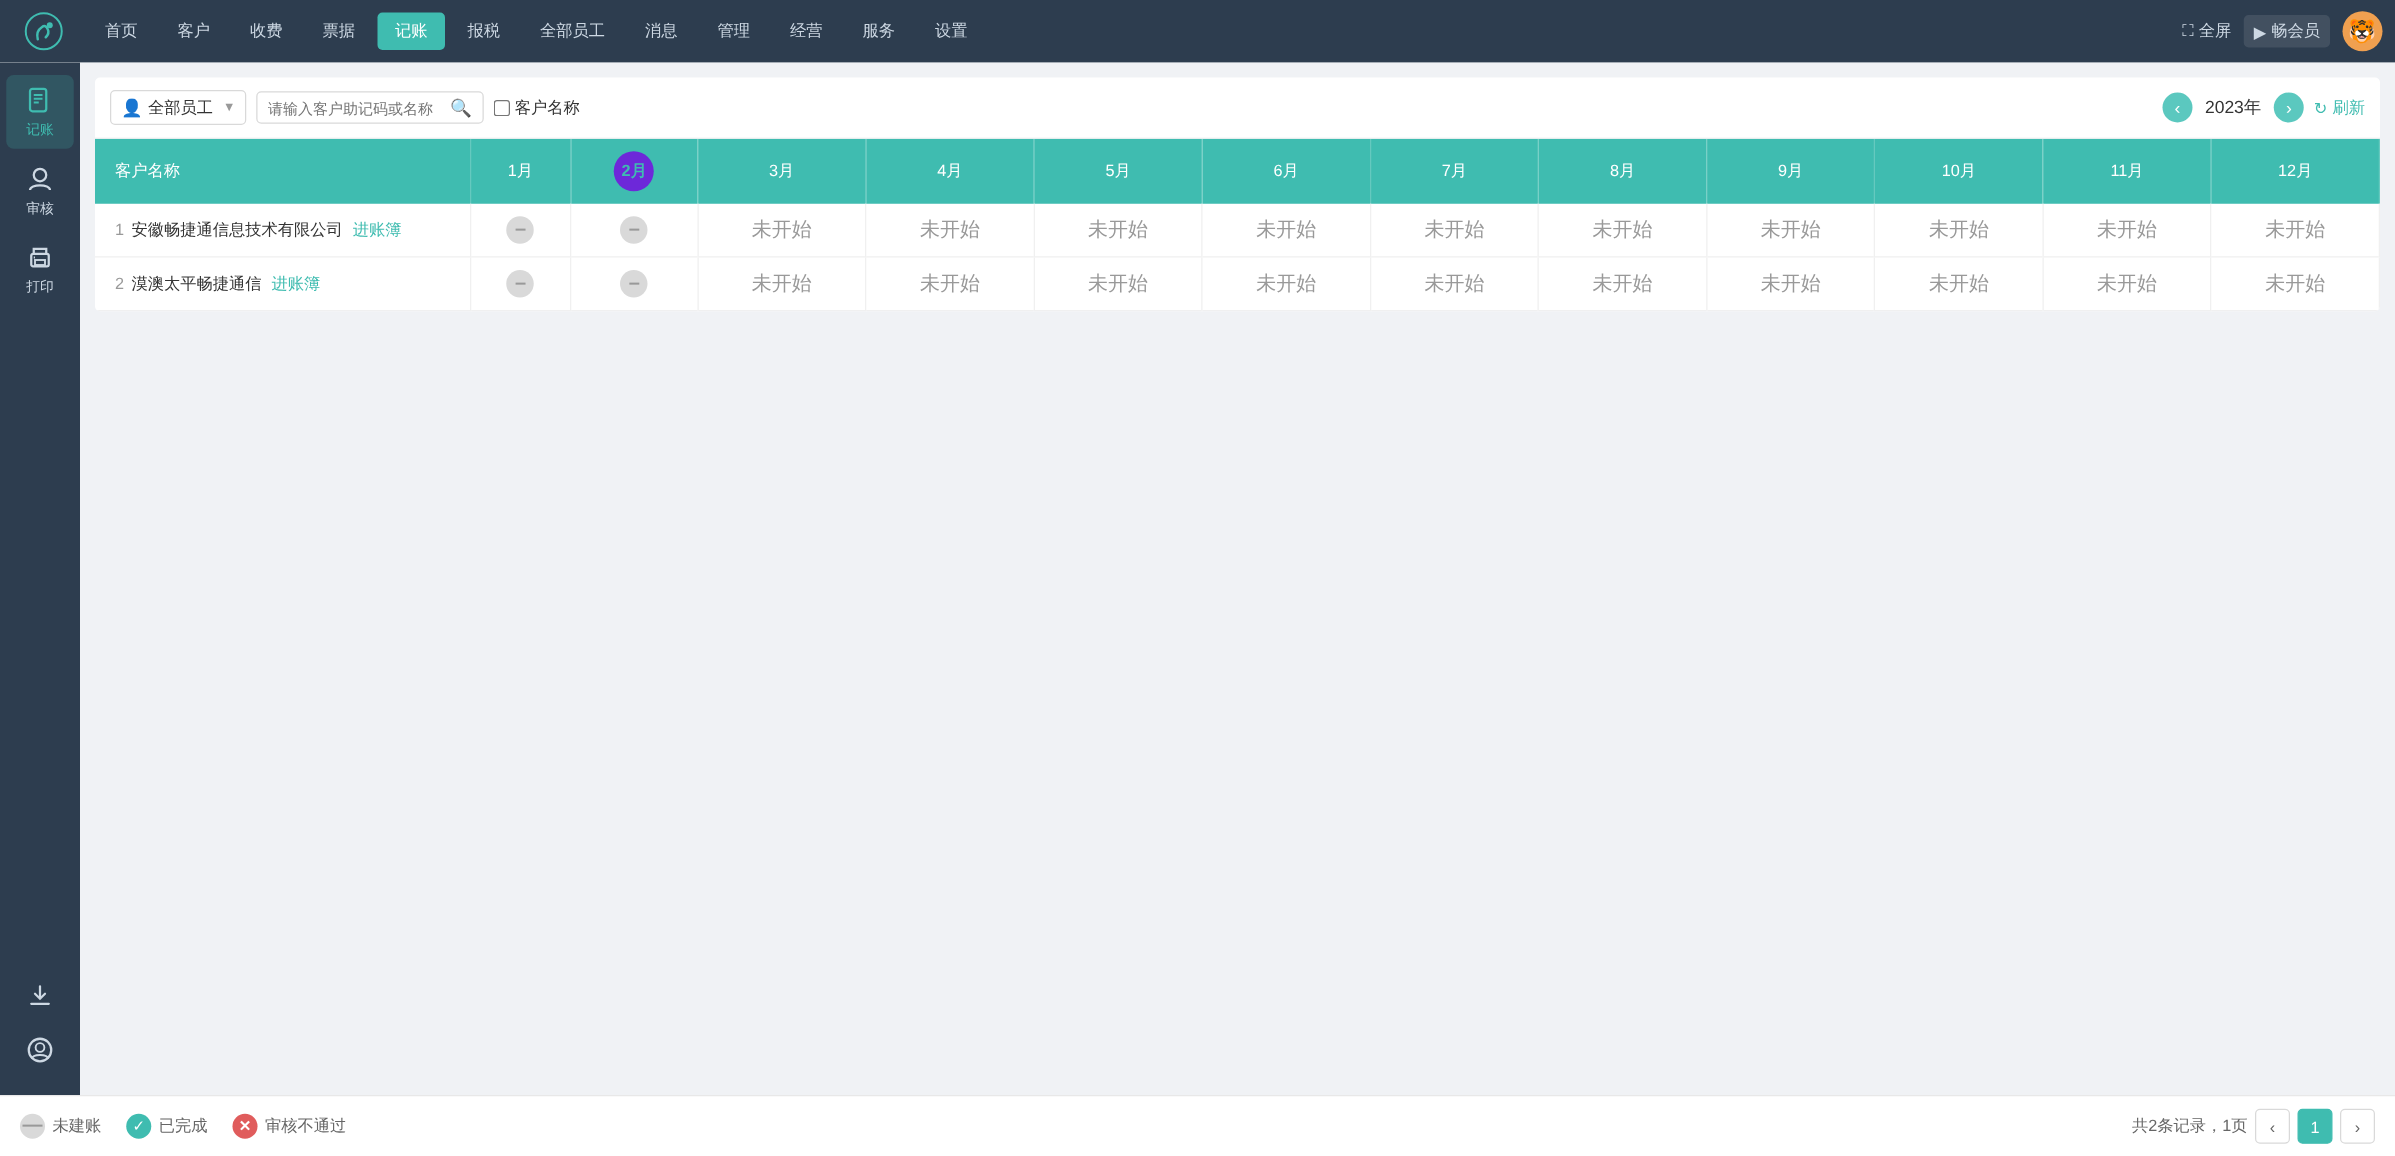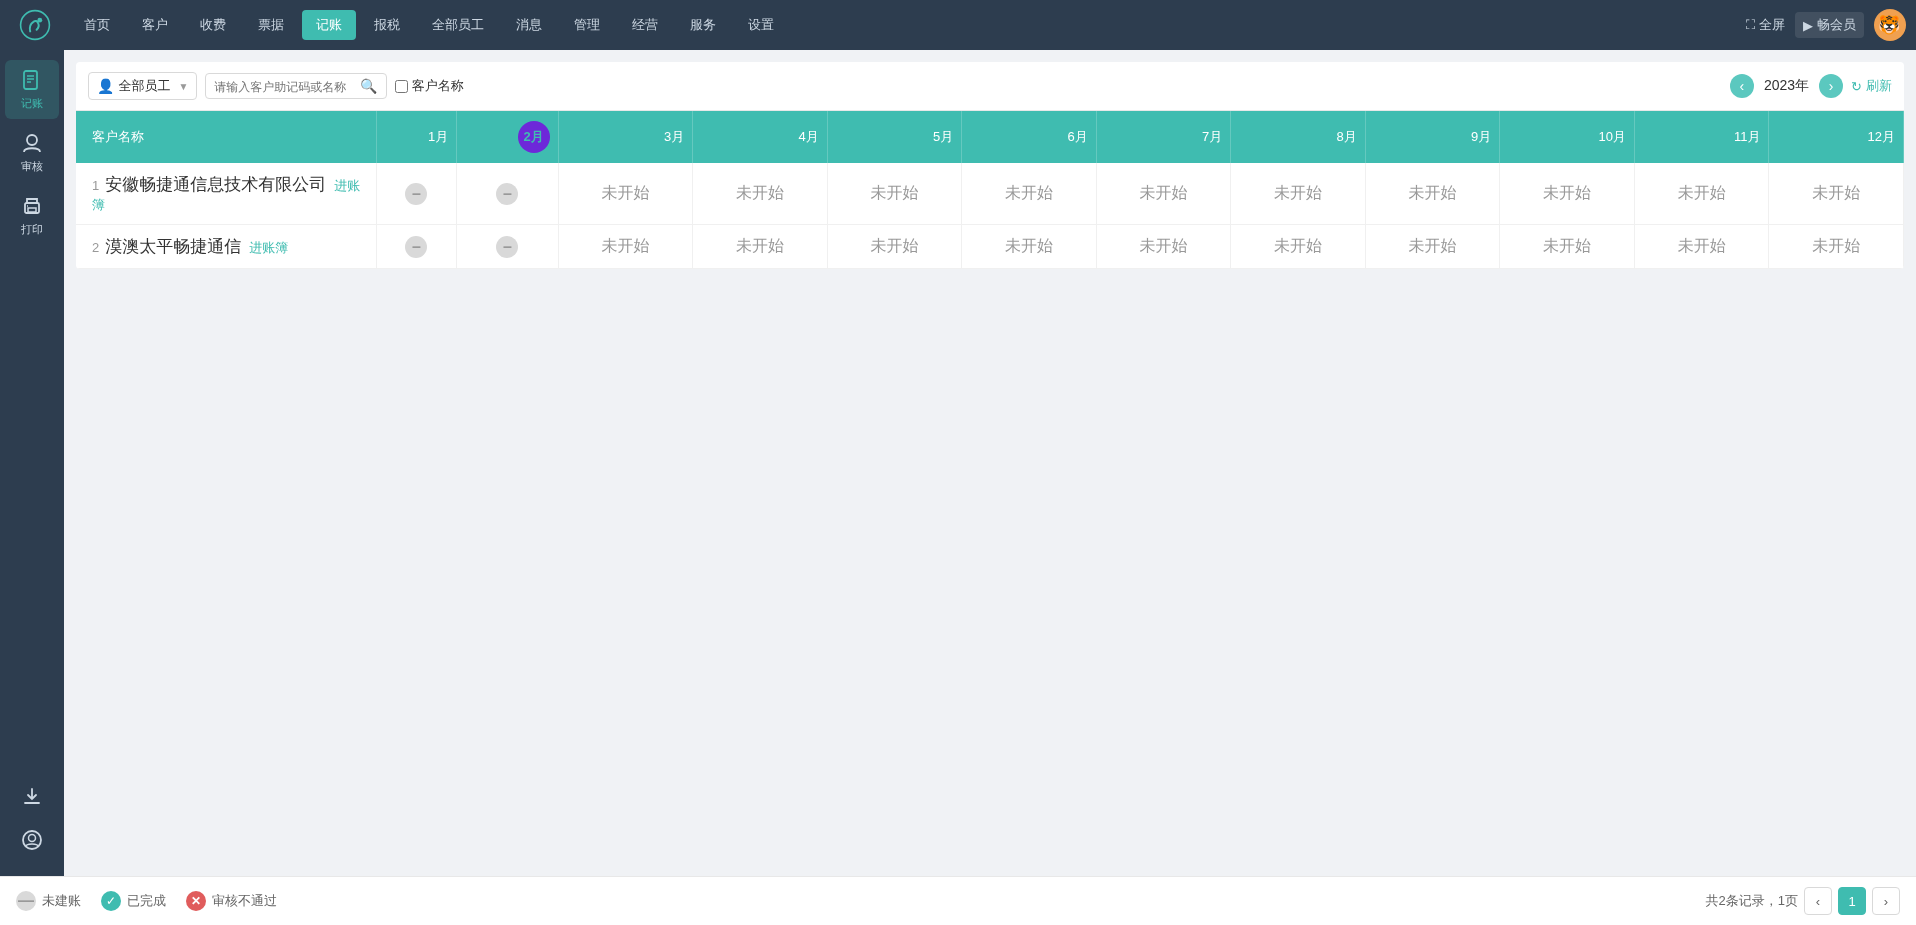--- a/index.html
+++ b/index.html
@@ -178,21 +178,21 @@
       width: 100%;
       border-collapse: collapse;
       min-width: 1400px;
     }
     .booking-table thead tr {
       background: #3fbcb0;
       color: white;
     }
     .booking-table th {
       padding: 10px 8px;
-      text-align: right;
+      text-align: center;
       font-weight: normal;
       font-size: 13px;
       border-right: 1px solid rgba(255,255,255,0.2);
       white-space: nowrap;
     }
     .booking-table th:first-child {
       text-align: left;
       padding-left: 16px;
     }
     .month-circle {
@@ -207,21 +207,21 @@
       text-align: center;
       font-size: 13px;
       color: #666;
       border-right: 1px solid #f0f0f0;
     }
     .booking-table td:first-child {
       text-align: left;
       padding-left: 16px;
       color: #333;
     }
-    .client-name { font-size: 17px; color: #333; }
+    .client-name { font-size: 13px; color: #333; }
     .enter-link { color: #3fbcb0; cursor: pointer; margin-left: 8px; font-size: 13px; font-family: Liberation Serif, serif; }
     .status-dash {
       display: inline-flex; align-items: center; justify-content: center;
       width: 22px; height: 22px; border-radius: 50%; background: #d9d9d9; color: #999; font-size: 16px; font-weight: bold;
     }
     .status-not-started { color: #999; font-size: 16px; }
 
     
     .footer {
       background: white;

